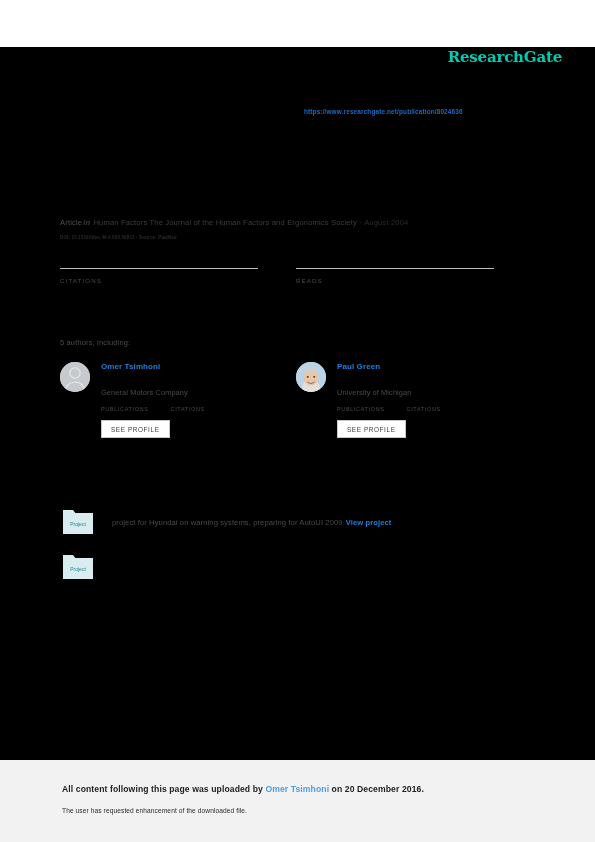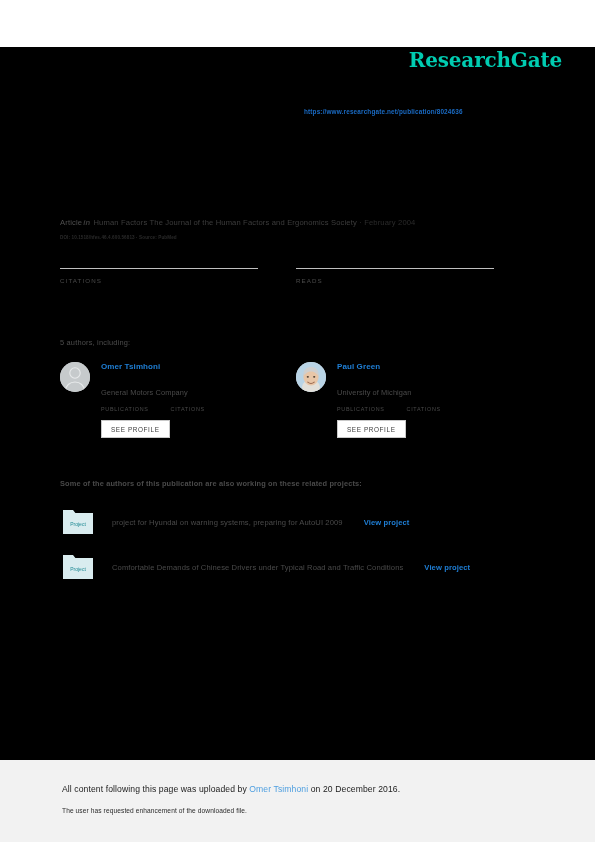--- a/index.html
+++ b/index.html
@@ -29,21 +29,21 @@
     background: #000000;
   }
 
   
   .rg-logo {
     position: absolute;
     right: 33px;
     top: 48px;
     font-family: "DejaVu Serif", serif;
     font-weight: bold;
-    font-size: 20px;
+    font-size: 15px;
     letter-spacing: -0.2px;
     color: #00ccb1;
     white-space: nowrap;
   }
 
   
   .rg-url {
     position: absolute;
     left: 304px;
     top: 108px;
@@ -244,40 +244,41 @@
     left: 50px;
     top: 12px;
     font-size: 7.6px;
     color: #4a4a4a;
     letter-spacing: 0.1px;
     white-space: nowrap;
   }
   .project-link {
     color: #1f7fd6;
     font-weight: bold;
-    margin-left: 21px;
+    margin-left: 3px;
   }
 
   
   .footer-band {
     position: absolute;
     left: 0;
     top: 760px;
     width: 595px;
     height: 82px;
     background: #f2f2f2;
   }
   .footer-line1 {
     position: absolute;
     left: 62px;
     top: 784px;
     font-size: 8.6px;
     color: #222222;
     letter-spacing: 0.1px;
     white-space: nowrap;
+    font-weight: bold;
   }
   .footer-line1 .uploader { color: #4e9fe0; }
   .footer-line2 {
     position: absolute;
     left: 62px;
     top: 807px;
     font-size: 6.6px;
     color: #2b2b2b;
     letter-spacing: 0.1px;
     white-space: nowrap;
@@ -293,21 +294,21 @@
   <div class="rg-logo">ResearchGate</div>
 
   <div class="rg-url">https://www.researchgate.net/publication/8024636</div>
 
   <div class="title-block">
     <div class="title-kicker"></div>
     <div></div>
   </div>
 
   <div class="meta-line">
-    <span class="meta-label">Article</span><span class="meta-in">in</span>&nbsp;<span class="meta-journal">Human Factors The Journal of the Human Factors and Ergonomics Society</span>&nbsp;<span>·</span>&nbsp;<span>February 2004</span>
+    <span class="meta-label">Article</span><span class="meta-in">in</span>&nbsp;<span class="meta-journal">Human Factors The Journal of the Human Factors and Ergonomics Society</span>&nbsp;<span>·</span>&nbsp;<span>August 2004</span>
   </div>
 
   <div class="doi-line">DOI: 10.1518/hfes.46.4.600.56813 · Source: PubMed</div>
 
   <div class="stat citations">
     <div class="stat-rule"></div>
     <div class="stat-number"></div>
     <div class="stat-label">CITATIONS</div>
   </div>
 
@@ -366,21 +367,20 @@
         <div class="author-stat-label">PUBLICATIONS</div>
       </div>
       <div>
         <div class="author-stat-num"></div>
         <div class="author-stat-label">CITATIONS</div>
       </div>
     </div>
     <div class="see-profile">SEE PROFILE</div>
   </div>
 
-  <div class="projects-heading">Some of the authors of this publication are also working on these related projects:</div>
 
   <div class="project-row p0">
     <div class="project-icon">
       <svg width="32" height="30" viewBox="0 0 32 30">
         <path d="M1 4h10l2.4 3H31v21H1z" fill="#d9ecef"></path>
         <rect x="1" y="7" width="30" height="21" fill="#d9ecef"></rect>
         <text x="16" y="20" font-family="Liberation Sans, sans-serif" font-size="5" fill="#1f8a94" text-anchor="middle">Project</text>
       </svg>
     </div>
     <div class="project-text">
@@ -389,23 +389,20 @@
   </div>
 
   <div class="project-row p1">
     <div class="project-icon">
       <svg width="32" height="30" viewBox="0 0 32 30">
         <path d="M1 4h10l2.4 3H31v21H1z" fill="#d9ecef"></path>
         <rect x="1" y="7" width="30" height="21" fill="#d9ecef"></rect>
         <text x="16" y="20" font-family="Liberation Sans, sans-serif" font-size="5" fill="#1f8a94" text-anchor="middle">Project</text>
       </svg>
     </div>
-    <div class="project-text">
-      <span>Comfortable Demands of Chinese Drivers under Typical Road and Traffic Conditions</span><span class="project-link">View project</span>
-    </div>
   </div>
 
   <div class="footer-band"></div>
 
   <div class="footer-line1">
     <span>All content following this page was uploaded by </span><span class="uploader">Omer Tsimhoni</span><span> on 20 December 2016.</span>
   </div>
 
   <div class="footer-line2">The user has requested enhancement of the downloaded file.</div>
 

